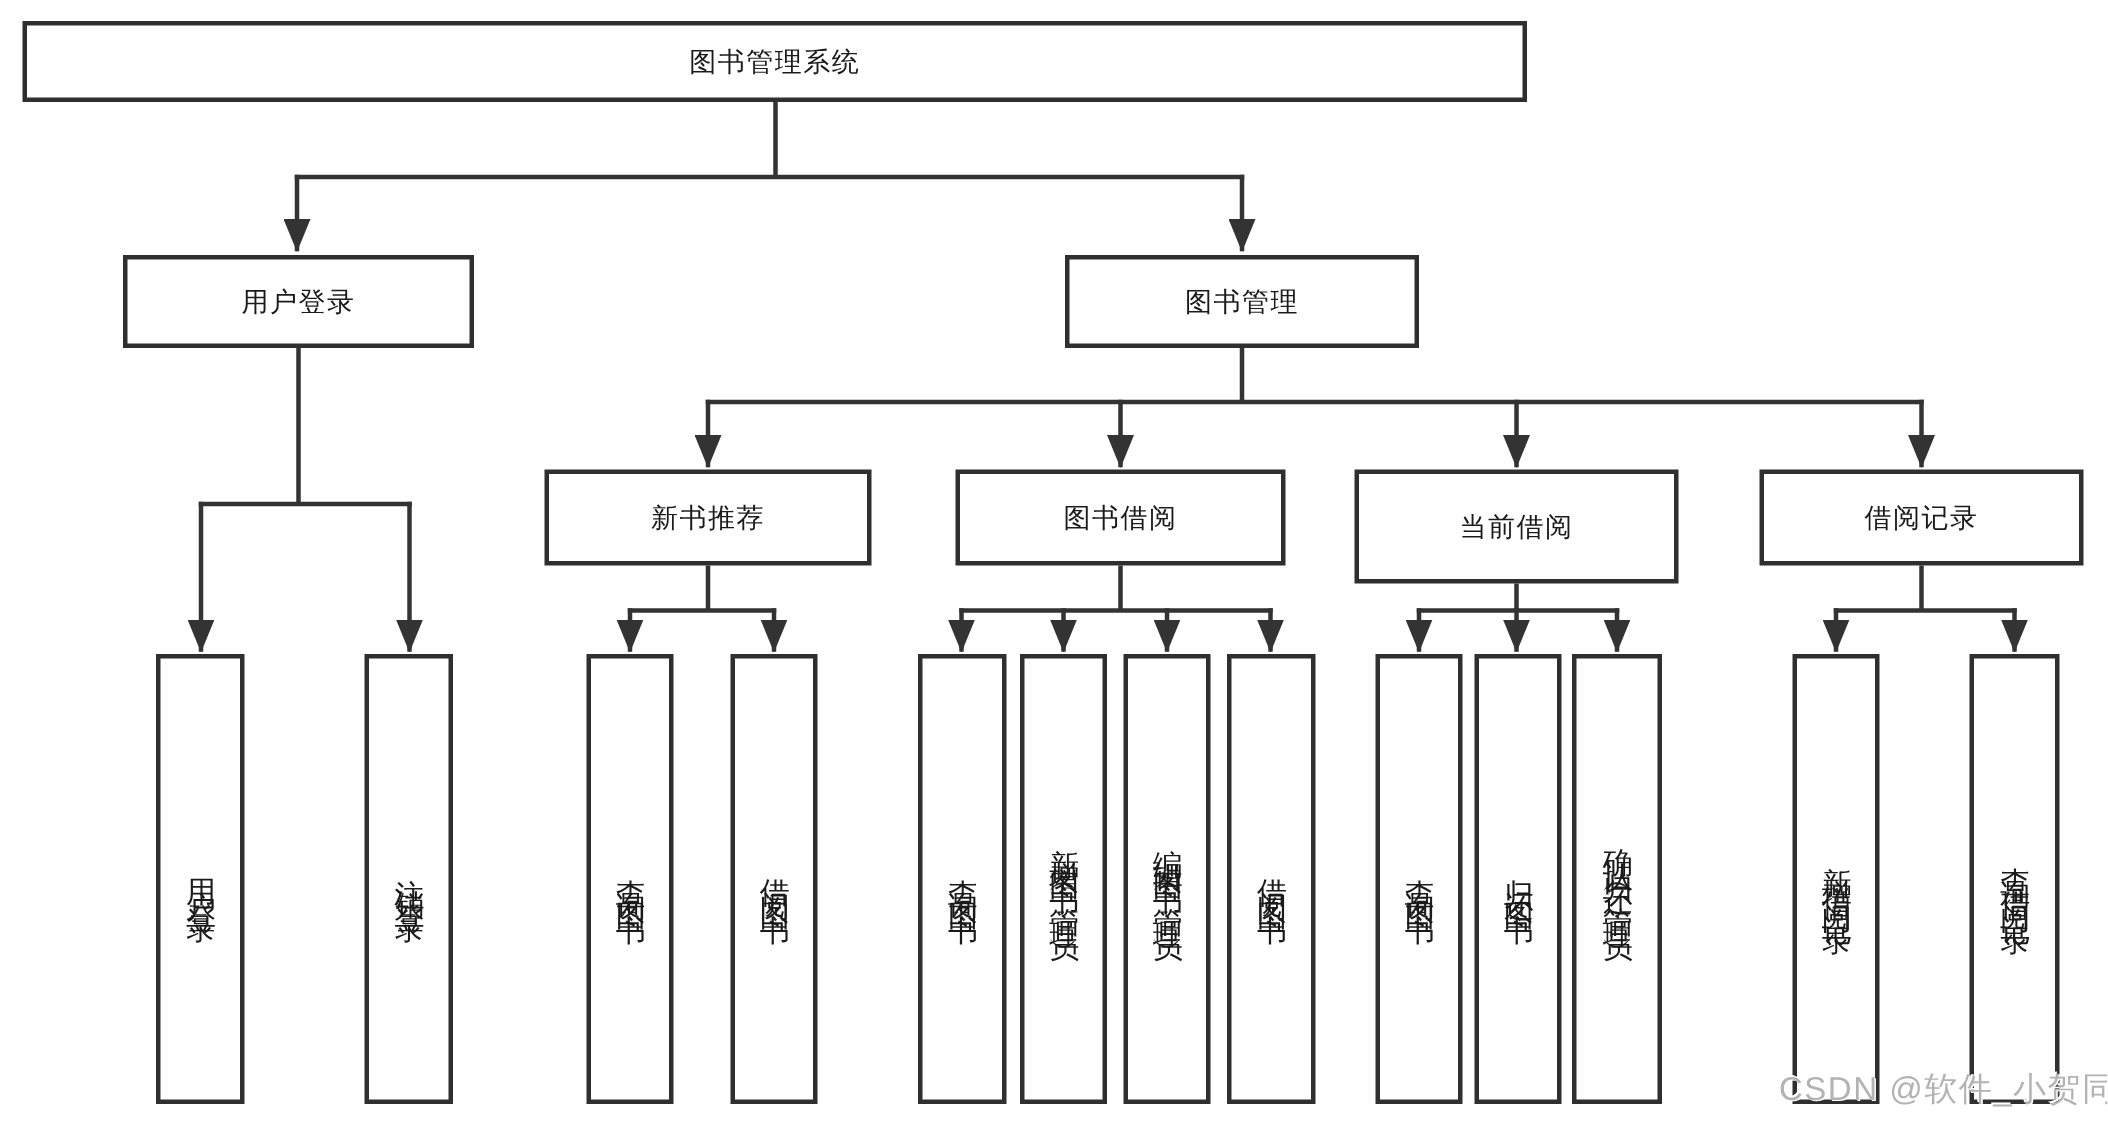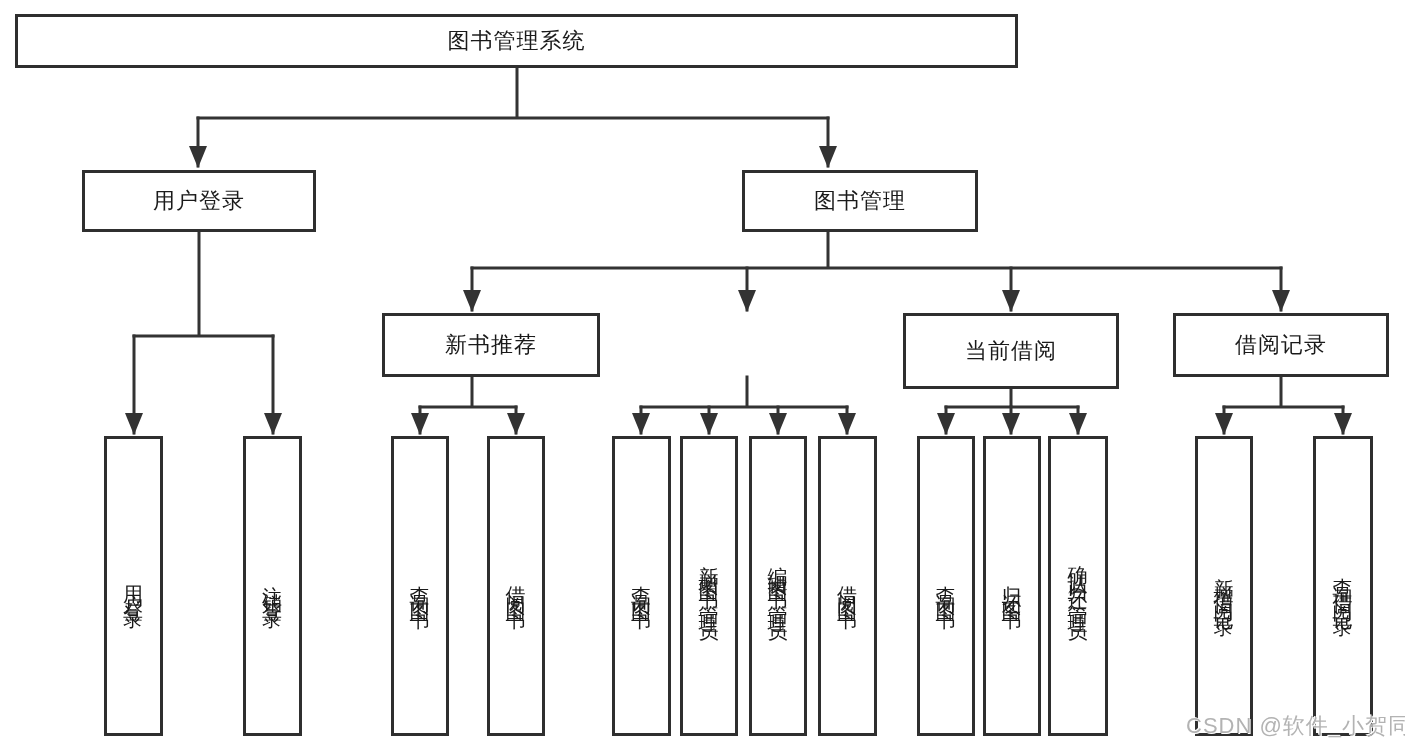--- a/index.html
+++ b/index.html
@@ -28,38 +28,38 @@
     box-sizing: border-box;
     border: 3px solid #2f2f2f;
     background: #ffffff;
     display: flex;
     align-items: center;
     justify-content: center;
     color: #1a1a1a;
     z-index: 2;
   }
   .hnode {
-    font-size: 22px;
+    font-size: 18px;
     letter-spacing: 1px;
     font-family: Liberation Mono, monospace;
   }
   .vnode span {
     writing-mode: vertical-rl;
     text-orientation: mixed;
     font-size: 20px;
     letter-spacing: 8px;
     line-height: 1;
     white-space: nowrap;
     color: #1a1a1a;
   }
   
   .n-root   { left: 15px;   top: 14px;  width: 1003px; height: 54px; }
   .n-ul     { left: 82px;   top: 170px; width: 234px;  height: 62px; }
-  .n-bm     { left: 710px;  top: 170px; width: 236px;  height: 62px; margin-left: 32px; }
-  .n-l3a    { left: 363px;  top: 313px; width: 218px;  height: 64px; margin-left: 19px; }
+  .n-bm     { left: 710px;  top: 170px; width: 236px;  height: 62px; }
+  .n-l3a    { left: 363px;  top: 313px; width: 218px;  height: 64px; }
   .n-l3b    { left: 637px;  top: 313px; width: 220px;  height: 64px; }
   .n-l3c    { left: 903px;  top: 313px; width: 216px;  height: 76px; }
   .n-l3d    { left: 1173px; top: 313px; width: 216px;  height: 64px; }
   
   .vnode    { top: 436px; height: 300px; }
   .v-ul1 { left: 104px;  width: 59px; }
   .v-ul2 { left: 243px;  width: 59px; }
   .v-nb1 { left: 391px;  width: 58px; }
   .v-nb2 { left: 487px;  width: 58px; }
   .v-bb1 { left: 612px;  width: 59px; }
@@ -150,20 +150,23 @@
   <div class="node hnode n-ul">
     <span>用户登录</span>
   </div>
   <div class="node hnode n-bm">
     <span>图书管理</span>
   </div>
 
   <div class="node hnode n-l3a">
     <span>新书推荐</span>
   </div>
+  <div class="node hnode n-l3b">
+    <span>图书借阅</span>
+  </div>
   <div class="node hnode n-l3c">
     <span>当前借阅</span>
   </div>
   <div class="node hnode n-l3d">
     <span>借阅记录</span>
   </div>
 
   <div class="node vnode v-ul1">
     <span>用户登录</span>
   </div>

